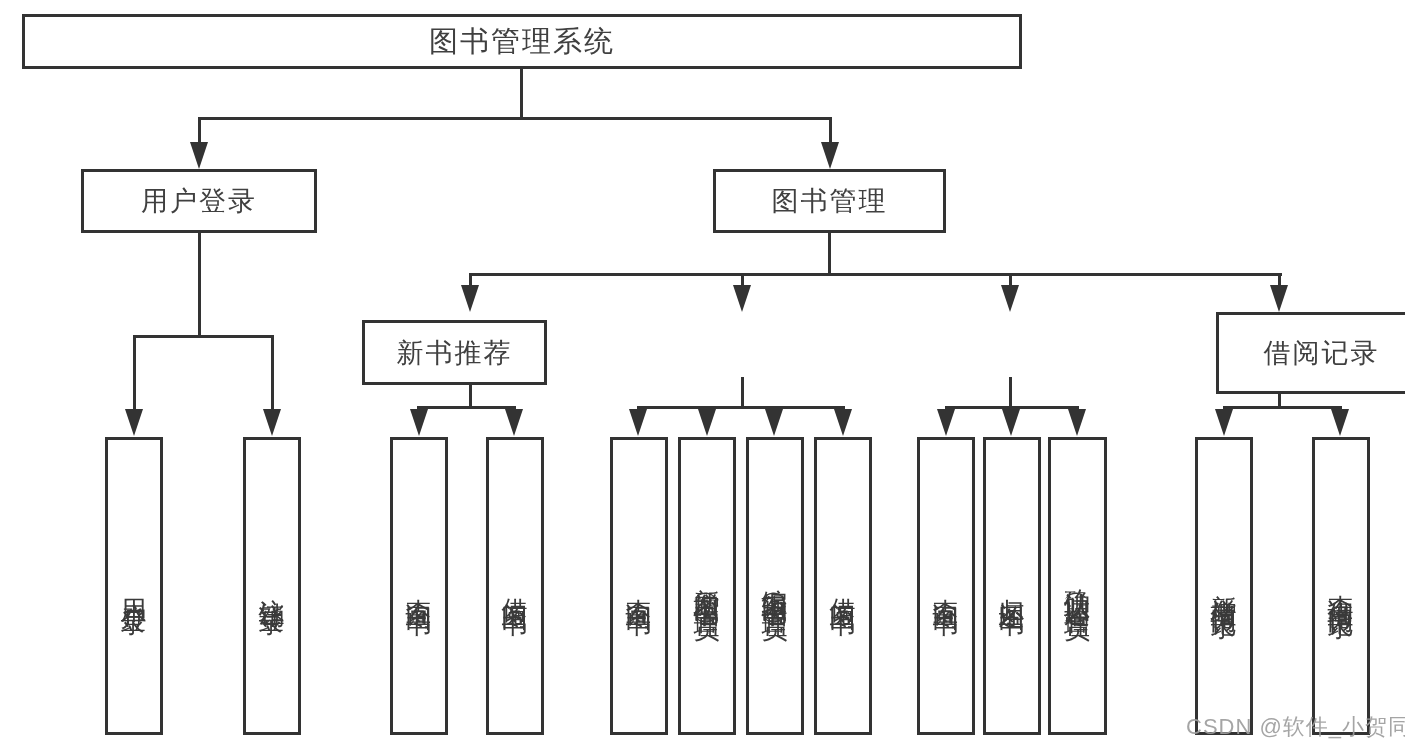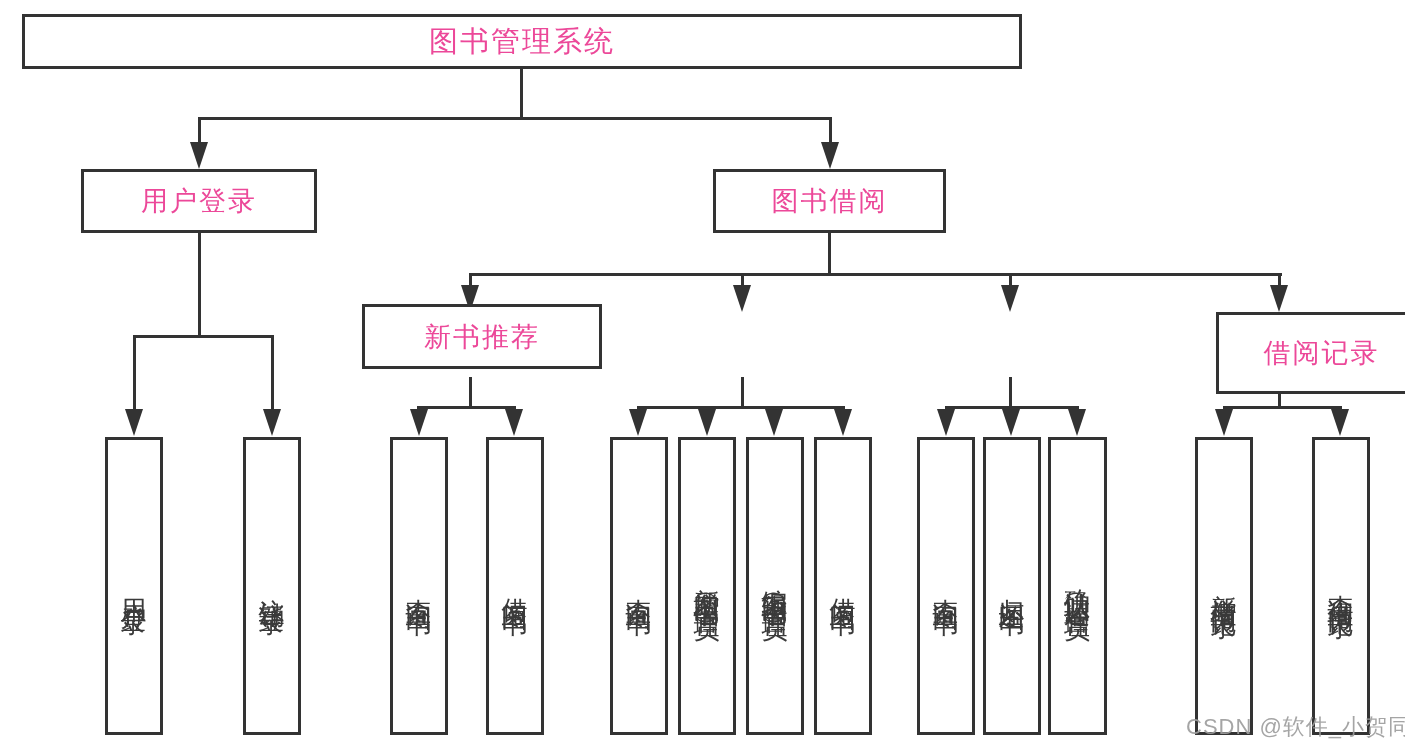--- a/index.html
+++ b/index.html
@@ -2,21 +2,21 @@
 <html><head>
 <meta charset="utf-8">
 <style>
   html,body { margin:0; padding:0; background:#ffffff; }
   .stage {
     position:relative; width:1405px; height:747px; background:#ffffff;
     font-family:"Liberation Sans","DejaVu Sans",sans-serif; overflow:hidden;
   }
   .box-h {
     position:absolute; box-sizing:border-box; background:#ffffff;
-    border:3px solid #333333; color:#ec4899;
+    border:3px solid #333333; color:#404040;
     display:flex; align-items:center; justify-content:center;
     font-size:27px; letter-spacing:2px; z-index:2;
   }
   .box-h.root { font-size:29px; }
   .box-v {
     position:absolute; box-sizing:border-box; background:#ffffff;
     border:3px solid #333333; color:#3a3a3a;
     display:flex; align-items:center; justify-content:center;
     font-size:26px; z-index:2;
   }
@@ -49,42 +49,42 @@
   <div class="hline" style="left:198px;top:117px;width:634px;height:3px"></div>
   <div class="vline" style="left:198px;top:119px;width:3px;height:25px"></div>
   <div class="arrow-down" style="left:190px;top:142px"></div>
   <div class="vline" style="left:829px;top:119px;width:3px;height:25px"></div>
   <div class="arrow-down" style="left:821px;top:142px"></div>
 
   <div class="box-h" style="left:81px;top:169px;width:236px;height:64px">
     <span>用户登录</span>
   </div>
   <div class="box-h" style="left:713px;top:169px;width:233px;height:64px">
-    <span>图书借阅</span>
+    <span>图书管理</span>
   </div>
 
   <div class="vline" style="left:198px;top:233px;width:3px;height:104px"></div>
   <div class="hline" style="left:133px;top:335px;width:141px;height:3px"></div>
   <div class="vline" style="left:133px;top:337px;width:3px;height:73px"></div>
   <div class="arrow-down" style="left:125px;top:409px"></div>
   <div class="vline" style="left:271px;top:337px;width:3px;height:73px"></div>
   <div class="arrow-down" style="left:263px;top:409px"></div>
 
   <div class="vline" style="left:828px;top:233px;width:3px;height:42px"></div>
   <div class="hline" style="left:469px;top:273px;width:813px;height:3px"></div>
   <div class="vline" style="left:469px;top:275px;width:3px;height:12px"></div>
   <div class="arrow-down" style="left:461px;top:285px"></div>
   <div class="vline" style="left:741px;top:275px;width:3px;height:12px"></div>
   <div class="arrow-down" style="left:733px;top:285px"></div>
   <div class="vline" style="left:1009px;top:275px;width:3px;height:12px"></div>
   <div class="arrow-down" style="left:1001px;top:285px"></div>
   <div class="vline" style="left:1278px;top:275px;width:3px;height:12px"></div>
   <div class="arrow-down" style="left:1270px;top:285px"></div>
 
-  <div class="box-h" style="left:362px;top:304px;width:240px;height:65px">
+  <div class="box-h" style="left:362px;top:320px;width:185px;height:65px">
     <span>新书推荐</span>
   </div>
   <div class="box-h" style="left:1216px;top:312px;width:211px;height:82px">
     <span>借阅记录</span>
   </div>
 
   <div class="vline" style="left:469px;top:377px;width:3px;height:31px"></div>
   <div class="hline" style="left:417px;top:406px;width:99px;height:3px"></div>
   <div class="arrow-down" style="left:410px;top:409px"></div>
   <div class="arrow-down" style="left:505px;top:409px"></div>

